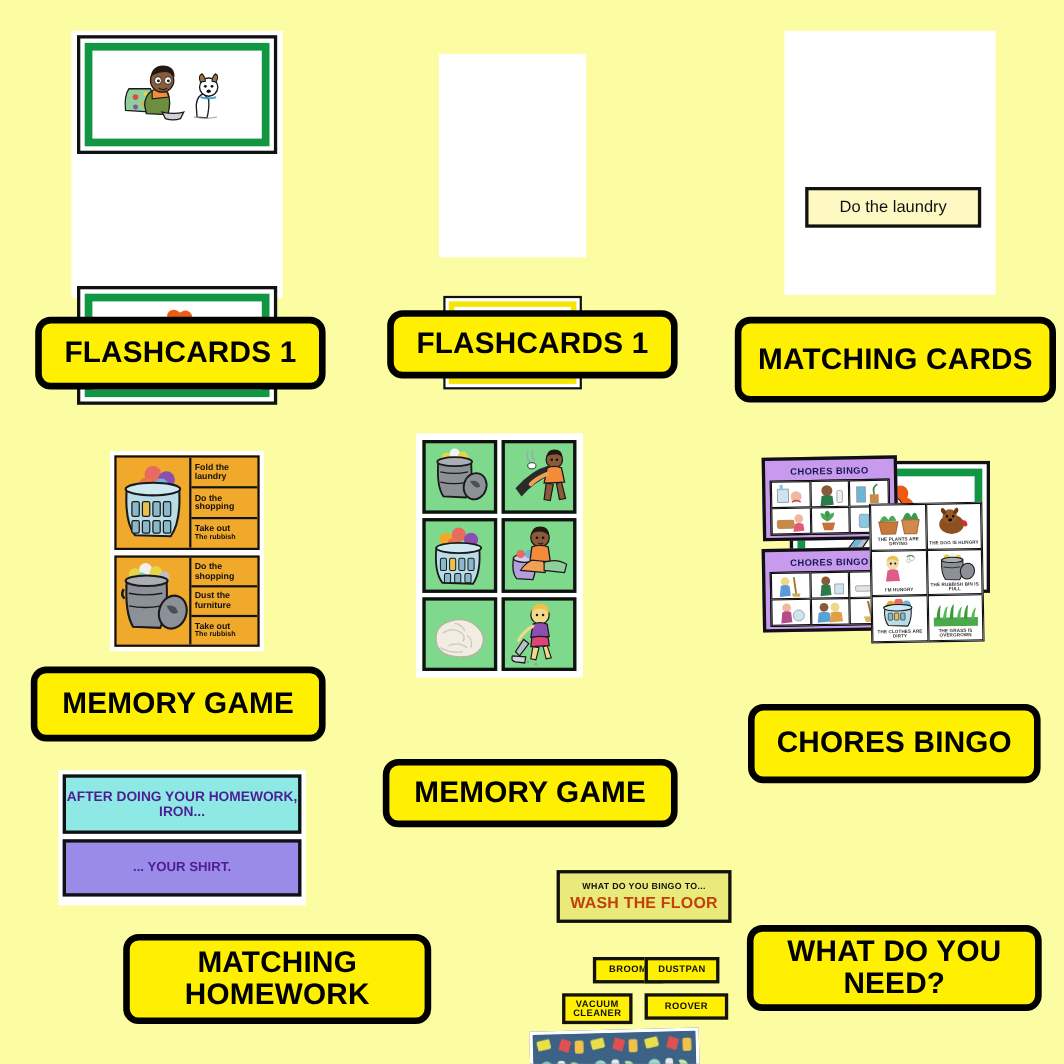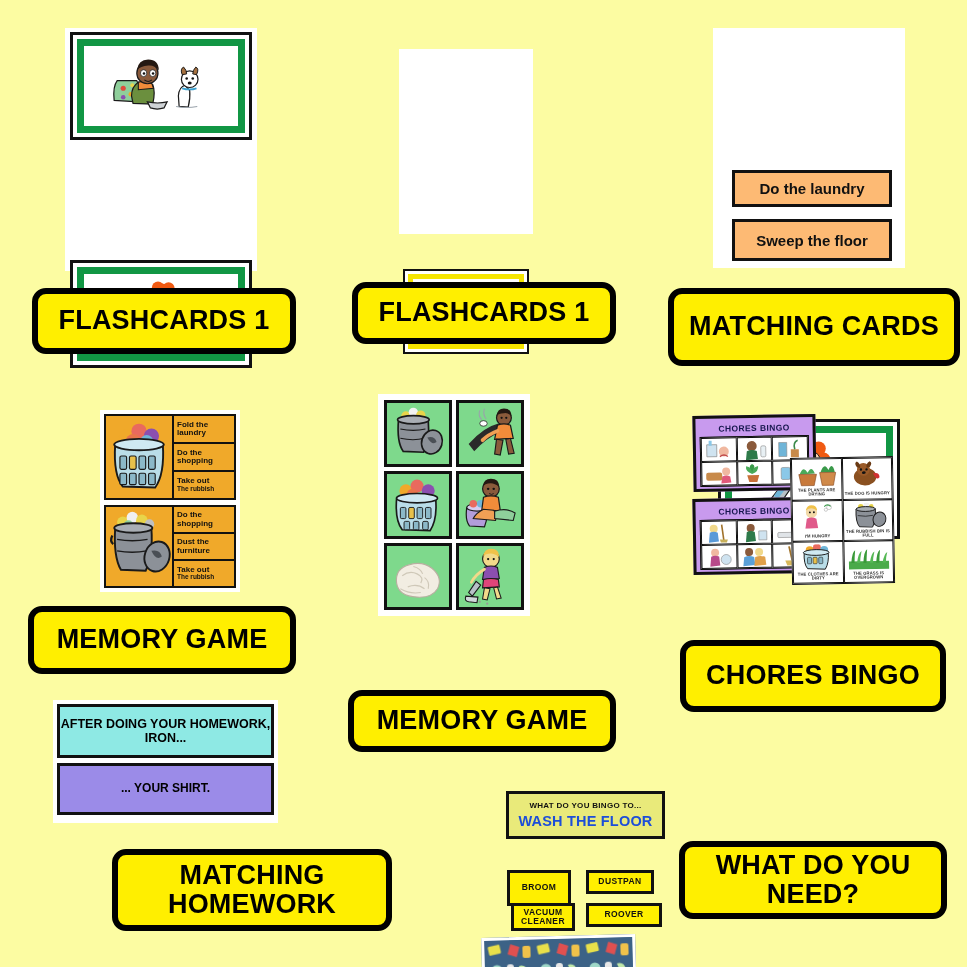--- a/index.html
+++ b/index.html
@@ -53,25 +53,25 @@
   .fcy-inner{position:absolute;inset:3px;border:5px solid #f5e500;box-sizing:border-box;background:#fff;overflow:hidden;}
   .fcy-cap{
     position:absolute;left:0;right:0;top:2px;
     text-align:center;font-weight:bold;color:#111;
     font-size:10.5px;letter-spacing:.3px;
   }
   .fcy-art{position:absolute;left:3px;right:3px;bottom:2px;top:16px;overflow:hidden;}
 
   
   .gstrip{
-    background:#fdba74;
+    background:#fef9c3;
     border:3px solid #111;
     box-sizing:border-box;
     display:flex;align-items:center;justify-content:center;
-    font-weight:bold;color:#111;
+    font-weight:normal;color:#111;
     font-size:15px;
   }
 
   
   .clip{
     background:#f0a92a;
     border:2px solid #111;
     box-sizing:border-box;
     display:flex;
     overflow:hidden;
@@ -139,32 +139,32 @@
     font-size:4.2px;font-weight:bold;color:#333;text-align:center;
     width:100%;line-height:1;padding-bottom:2px;position:relative;z-index:2;
     letter-spacing:.1px;
   }
 
   
   .ms-sheet{background:#fff;box-sizing:border-box;padding:4px;}
   .ms-strip{
     border:3px solid #111;box-sizing:border-box;
     display:flex;align-items:center;justify-content:center;text-align:center;
-    font-weight:bold;color:#000000;line-height:1.12;
+    font-weight:bold;color:#4c1d95;line-height:1.12;
   }
   .ms-a{background:#8ee9e4;font-size:12.5px;}
   .ms-b{background:#9b8be8;font-size:12px;}
 
   
   .wdyn-prompt{
     background:#e9ea7a;border:3px solid #111;box-sizing:border-box;
     display:flex;flex-direction:column;align-items:center;justify-content:center;
   }
   .wdyn-sub{font-size:8px;font-weight:bold;color:#111;letter-spacing:.3px;}
-  .wdyn-main{font-size:14.5px;font-weight:bold;color:#1d4ed8;margin-top:3px;letter-spacing:.2px;}
+  .wdyn-main{font-size:14.5px;font-weight:bold;color:#c2410c;margin-top:3px;letter-spacing:.2px;}
   .wdyn-opt{
     background:#ffef00;border:3px solid #111;box-sizing:border-box;
     display:flex;align-items:center;justify-content:center;text-align:center;
     font-size:8.5px;font-weight:bold;color:#111;line-height:1.1;letter-spacing:.4px;
   }
 </style>
 </head>
 <body>
 
 <div class="stage">
@@ -371,23 +371,20 @@
           <path d="M134 78 q14 5 16 13" stroke="#9aa3ab" stroke-width="1.8" fill="none"></path>
           <path d="M18 92 q62 4 128 0" stroke="#9aa3ab" stroke-width="1.3" fill="none"></path>
         </svg>
       </div>
     </div>
   </div>
 
   <div class="abs gstrip" style="left:732px;top:170px;width:160px;height:37px;">
     <span>Do the laundry</span>
   </div>
-  <div class="abs gstrip" style="left:732px;top:219px;width:160px;height:42px;">
-    <span>Sweep the floor</span>
-  </div>
 
   <div class="abs label-btn" style="left:668px;top:288px;width:292px;height:78px;font-size:27px;">
     <span>MATCHING CARDS</span>
   </div>
 
   <div class="abs sheet" style="left:100px;top:410px;width:140px;height:182px;"></div>
 
   <div class="abs clip" style="left:104px;top:414px;width:132px;height:86px;">
     <div class="clip-pic">
       <svg viewBox="0 0 66 86" width="100%" height="100%" preserveAspectRatio="xMidYMid meet">
@@ -754,21 +751,21 @@
 
   <div class="abs label-btn" style="left:112px;top:849px;width:280px;height:82px;font-size:27px;">
     <span>MATCHING HOMEWORK</span>
   </div>
 
   <div class="abs wdyn-prompt" style="left:506px;top:791px;width:159px;height:48px;">
     <div class="wdyn-sub">WHAT DO YOU BINGO TO...</div>
     <div class="wdyn-main">WASH THE FLOOR</div>
   </div>
 
-  <div class="abs wdyn-opt" style="left:507px;top:870px;width:64px;height:36px;">
+  <div class="abs wdyn-opt" style="left:539px;top:870px;width:64px;height:24px;">
     <span>BROOM</span>
   </div>
   <div class="abs wdyn-opt" style="left:586px;top:870px;width:68px;height:24px;">
     <span>DUSTPAN</span>
   </div>
   <div class="abs wdyn-opt" style="left:511px;top:903px;width:64px;height:28px;">
     <span>VACUUM CLEANER</span>
   </div>
   <div class="abs wdyn-opt" style="left:586px;top:903px;width:76px;height:24px;">
     <span>ROOVER</span>

